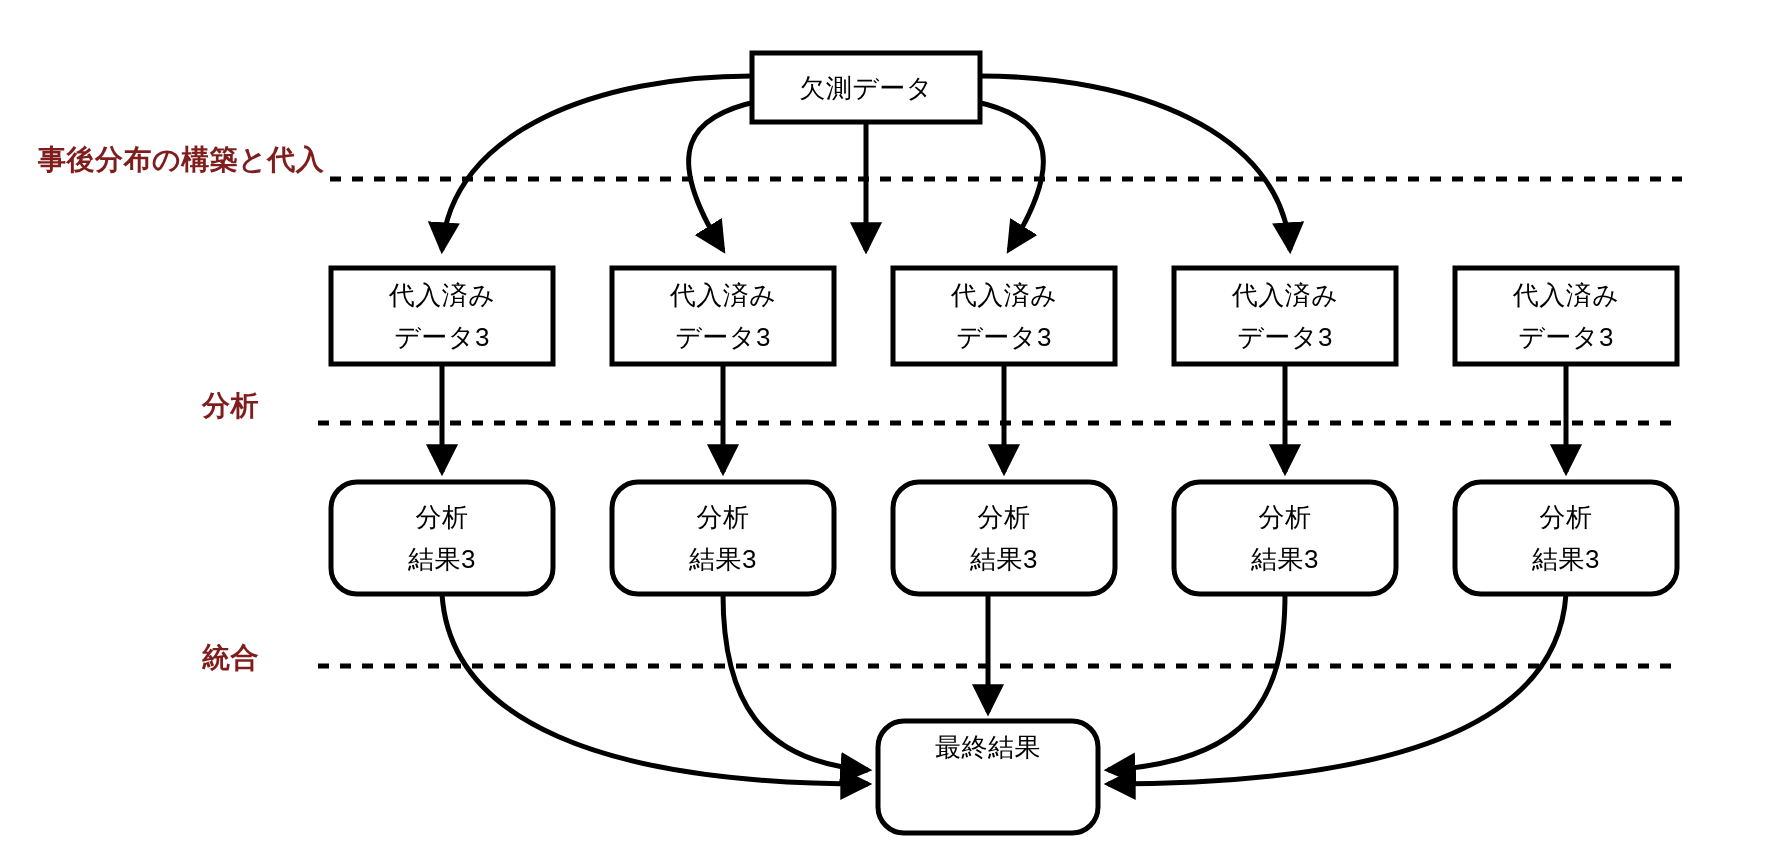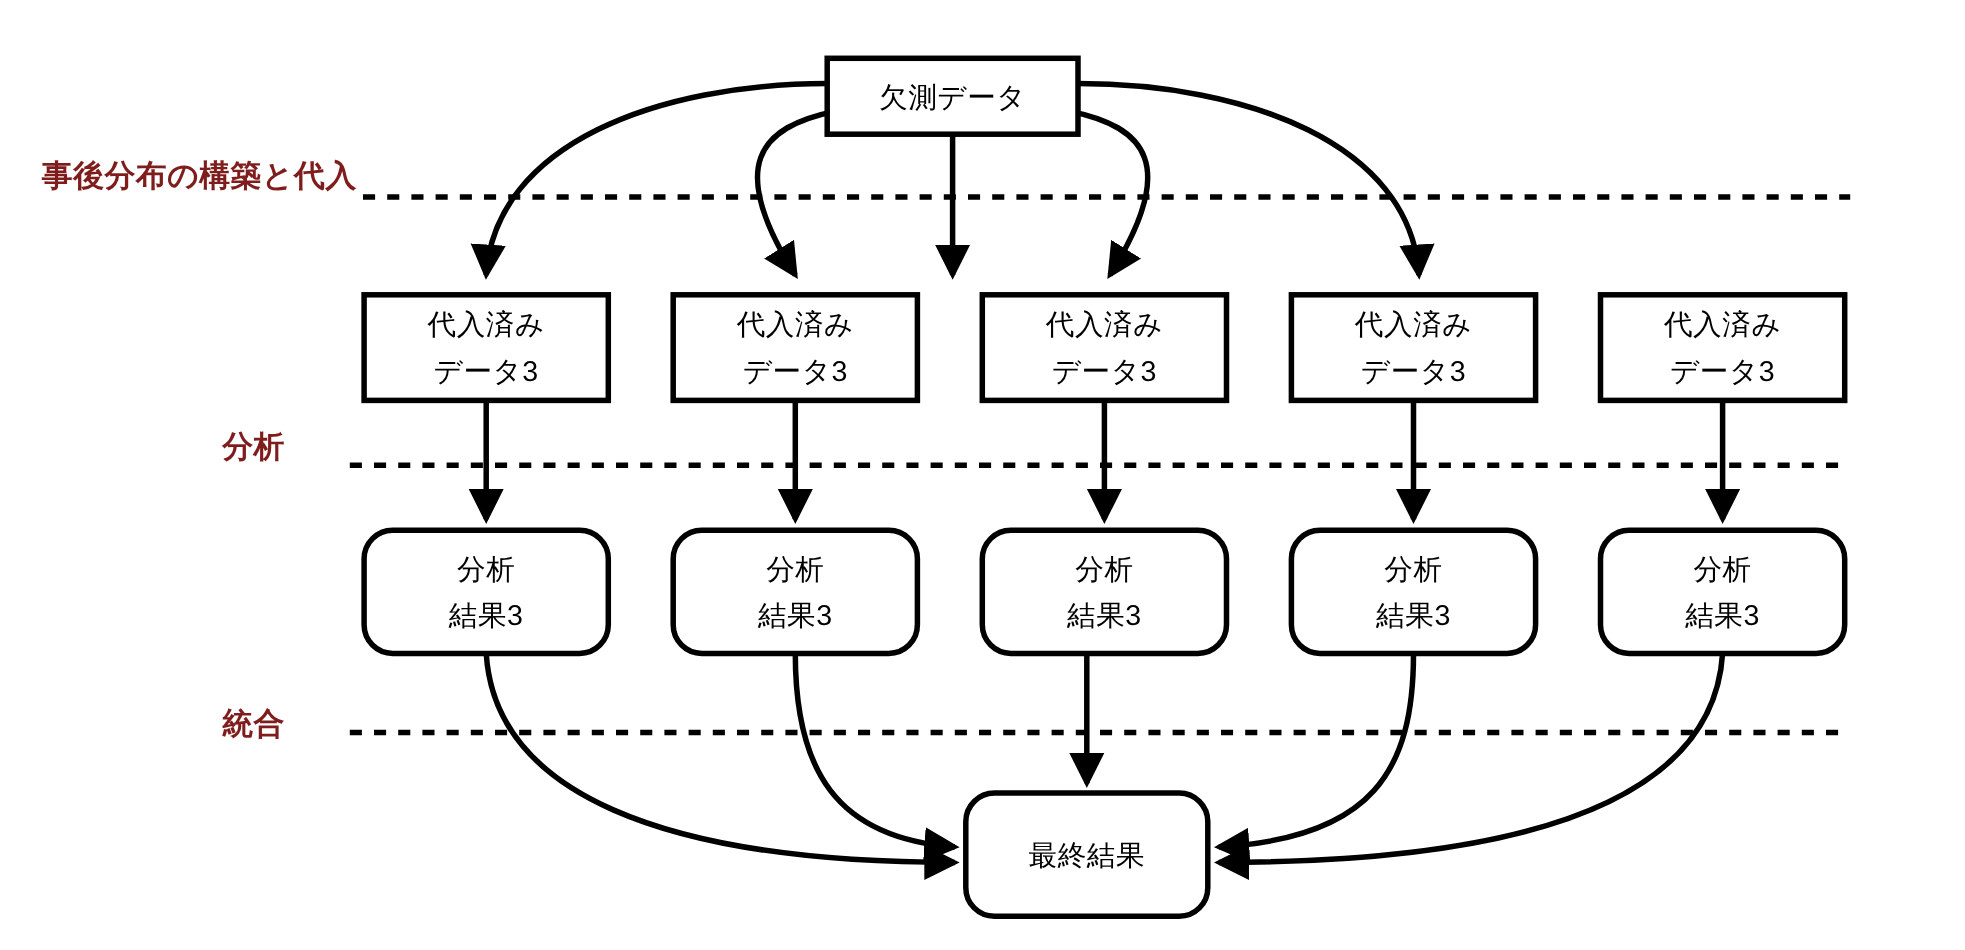--- a/index.html
+++ b/index.html
@@ -153,17 +153,17 @@
   </div>
   <div class="node-text" style="left:1174px; top:482px; width:222px; height:112px;">
     <span>分析</span>
     <span>結果3</span>
   </div>
   <div class="node-text" style="left:1455px; top:482px; width:222px; height:112px;">
     <span>分析</span>
     <span>結果3</span>
   </div>
 
-  <div class="node-text" style="left:878px; top:721px; width:220px; height:112px;">
+  <div class="node-text" style="left:878px; top:691px; width:220px; height:112px;">
     <span>最終結果</span>
   </div>
 
 </div>
 
 </body></html>

